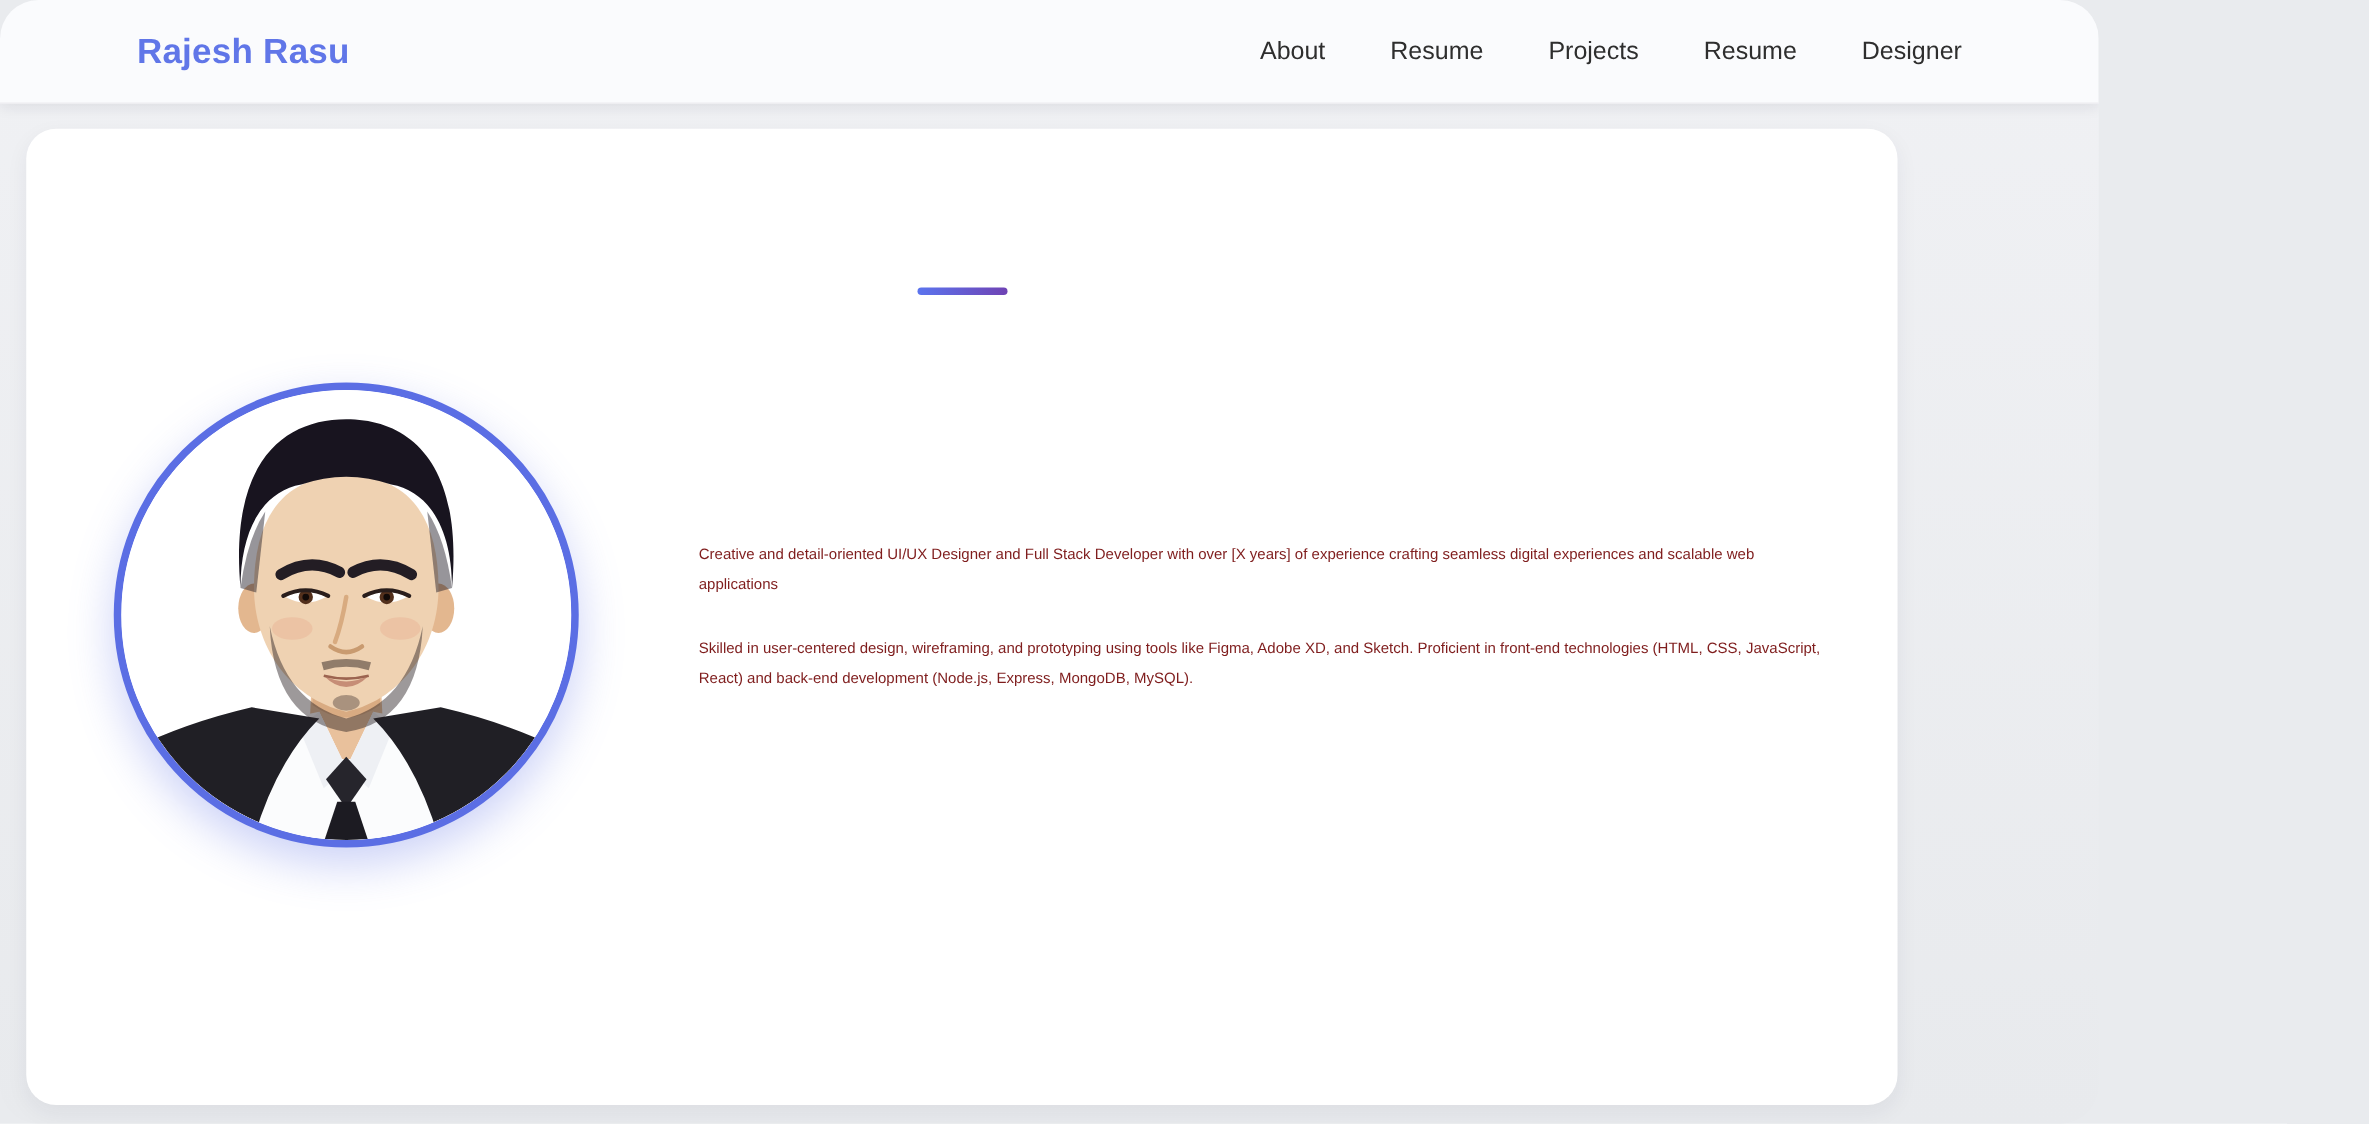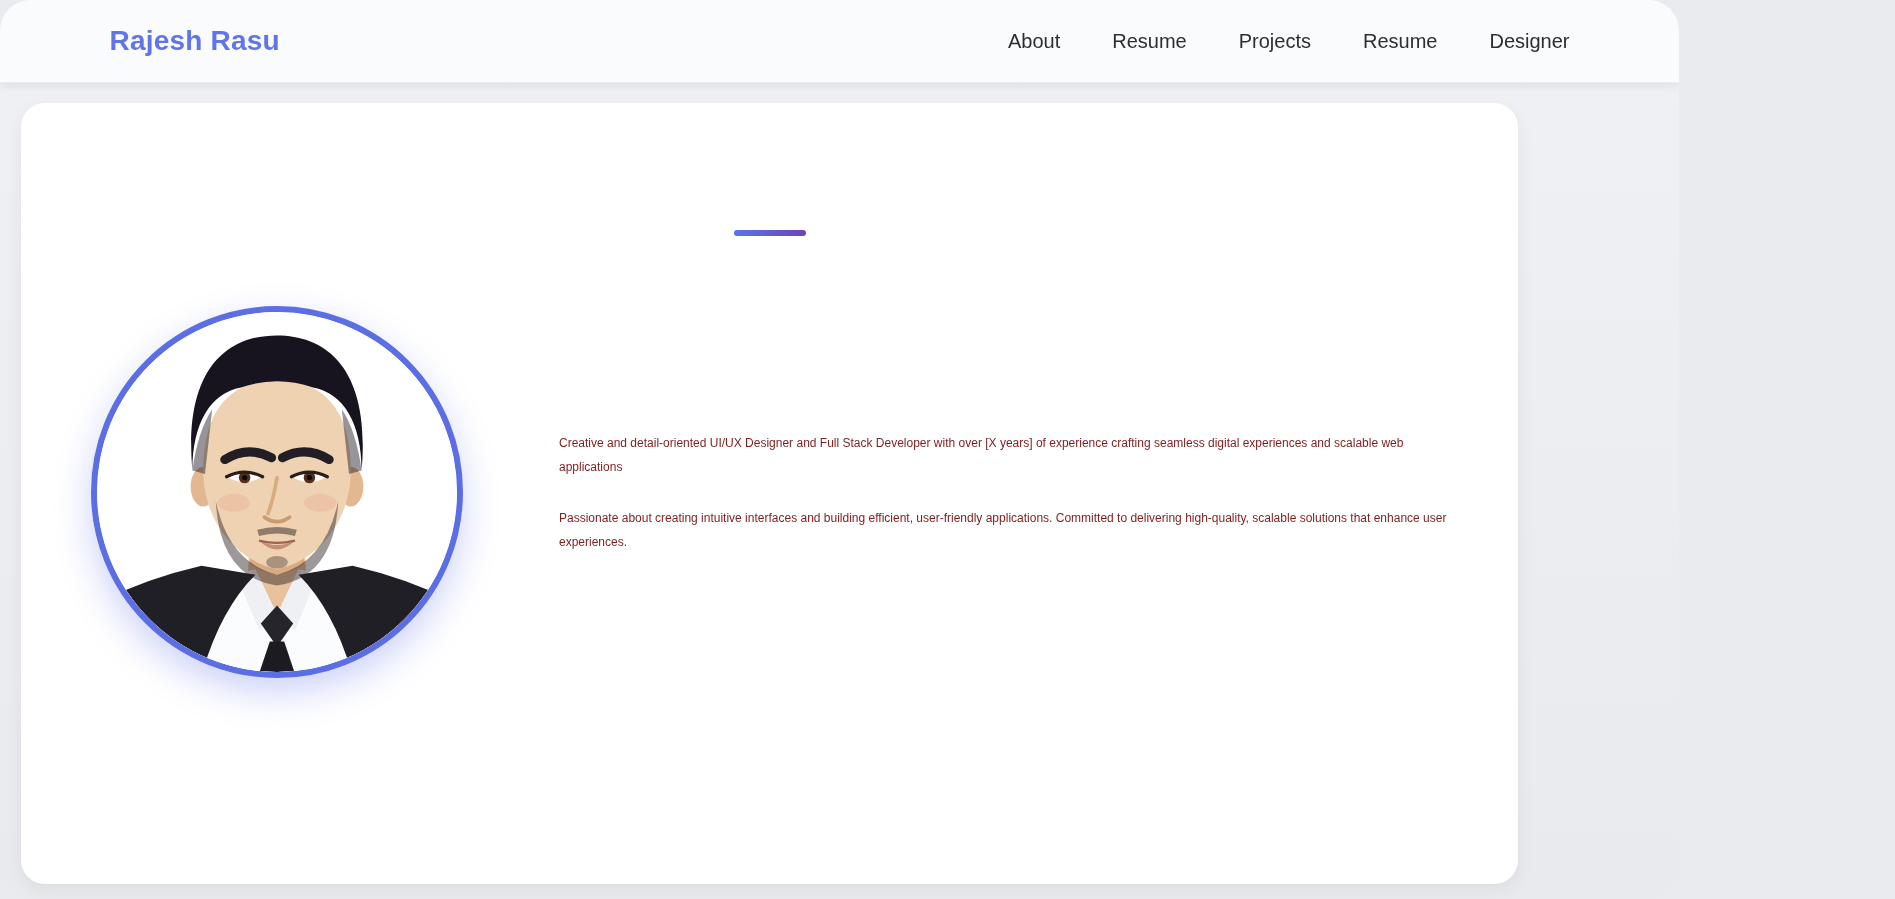--- a/index.html
+++ b/index.html
@@ -193,20 +193,20 @@
               <path d="M89,121 Q100,118 111,121 L110,124.5 Q100,121.5 90,124.5 Z" fill="rgba(50,38,34,0.5)"></path>
               <path d="M90,127 Q100,132 110,127 Q100,137 90,127 Z" fill="#c68d76"></path>
               <path d="M90,127 Q100,129.5 110,127" stroke="#9c6450" stroke-width="1.2" fill="none"></path>
               <ellipse cx="100" cy="139" rx="6" ry="3.5" fill="rgba(40,30,28,0.35)"></ellipse>
             </g>
           </svg>
         </div>
 
         <div class="text-col">
           <p>Creative and detail-oriented UI/UX Designer and Full Stack Developer with over [X years] of experience crafting seamless digital experiences and scalable web applications</p>
-          <p>Passionate about creating intuitive interfaces and building efficient, user-friendly applications. Committed to delivering high-quality, scalable solutions that enhance user experiences.</p>
+          <p>Skilled in user-centered design, wireframing, and prototyping using tools like Figma, Adobe XD, and Sketch. Proficient in front-end technologies (HTML, CSS, JavaScript, React) and back-end development (Node.js, Express, MongoDB, MySQL).</p>
         </div>
 
       </div>
     </section>
   </main>
 
 </div>
 
 </body></html>

